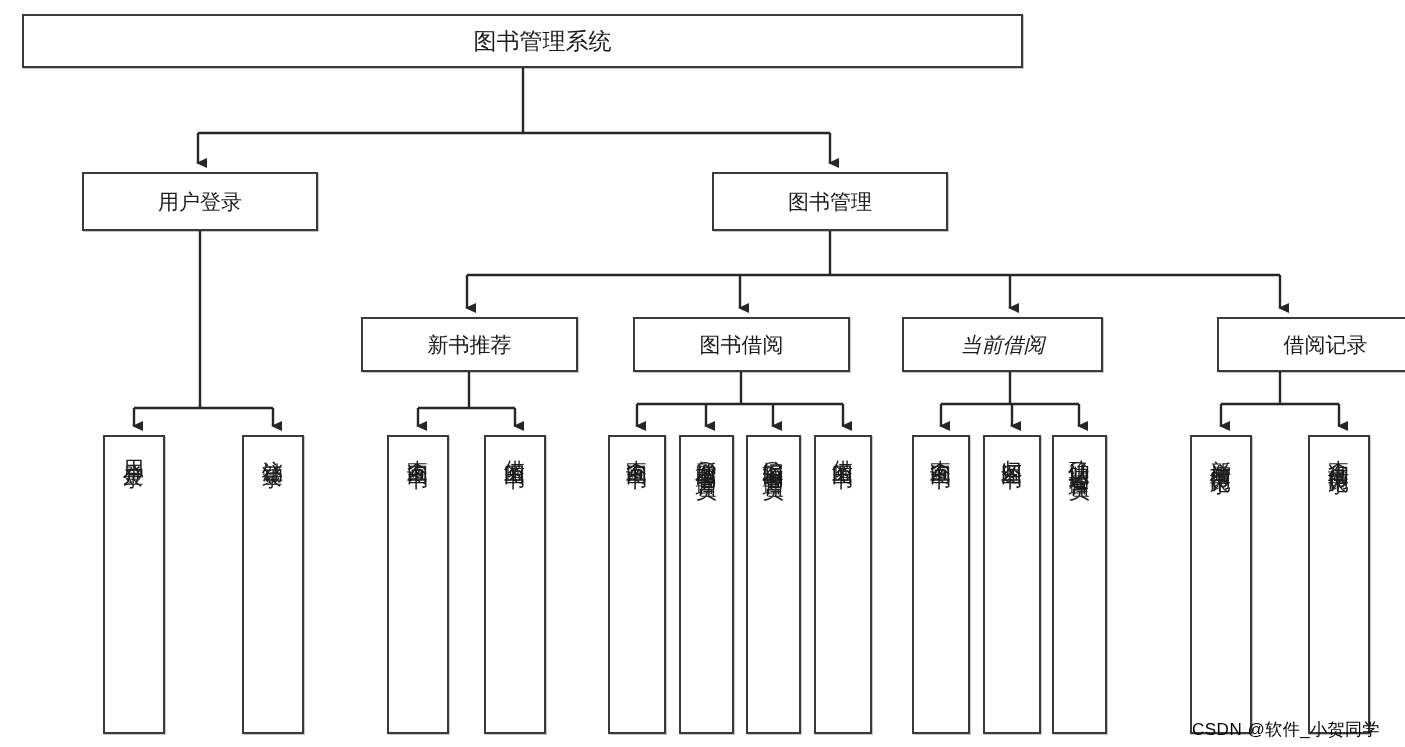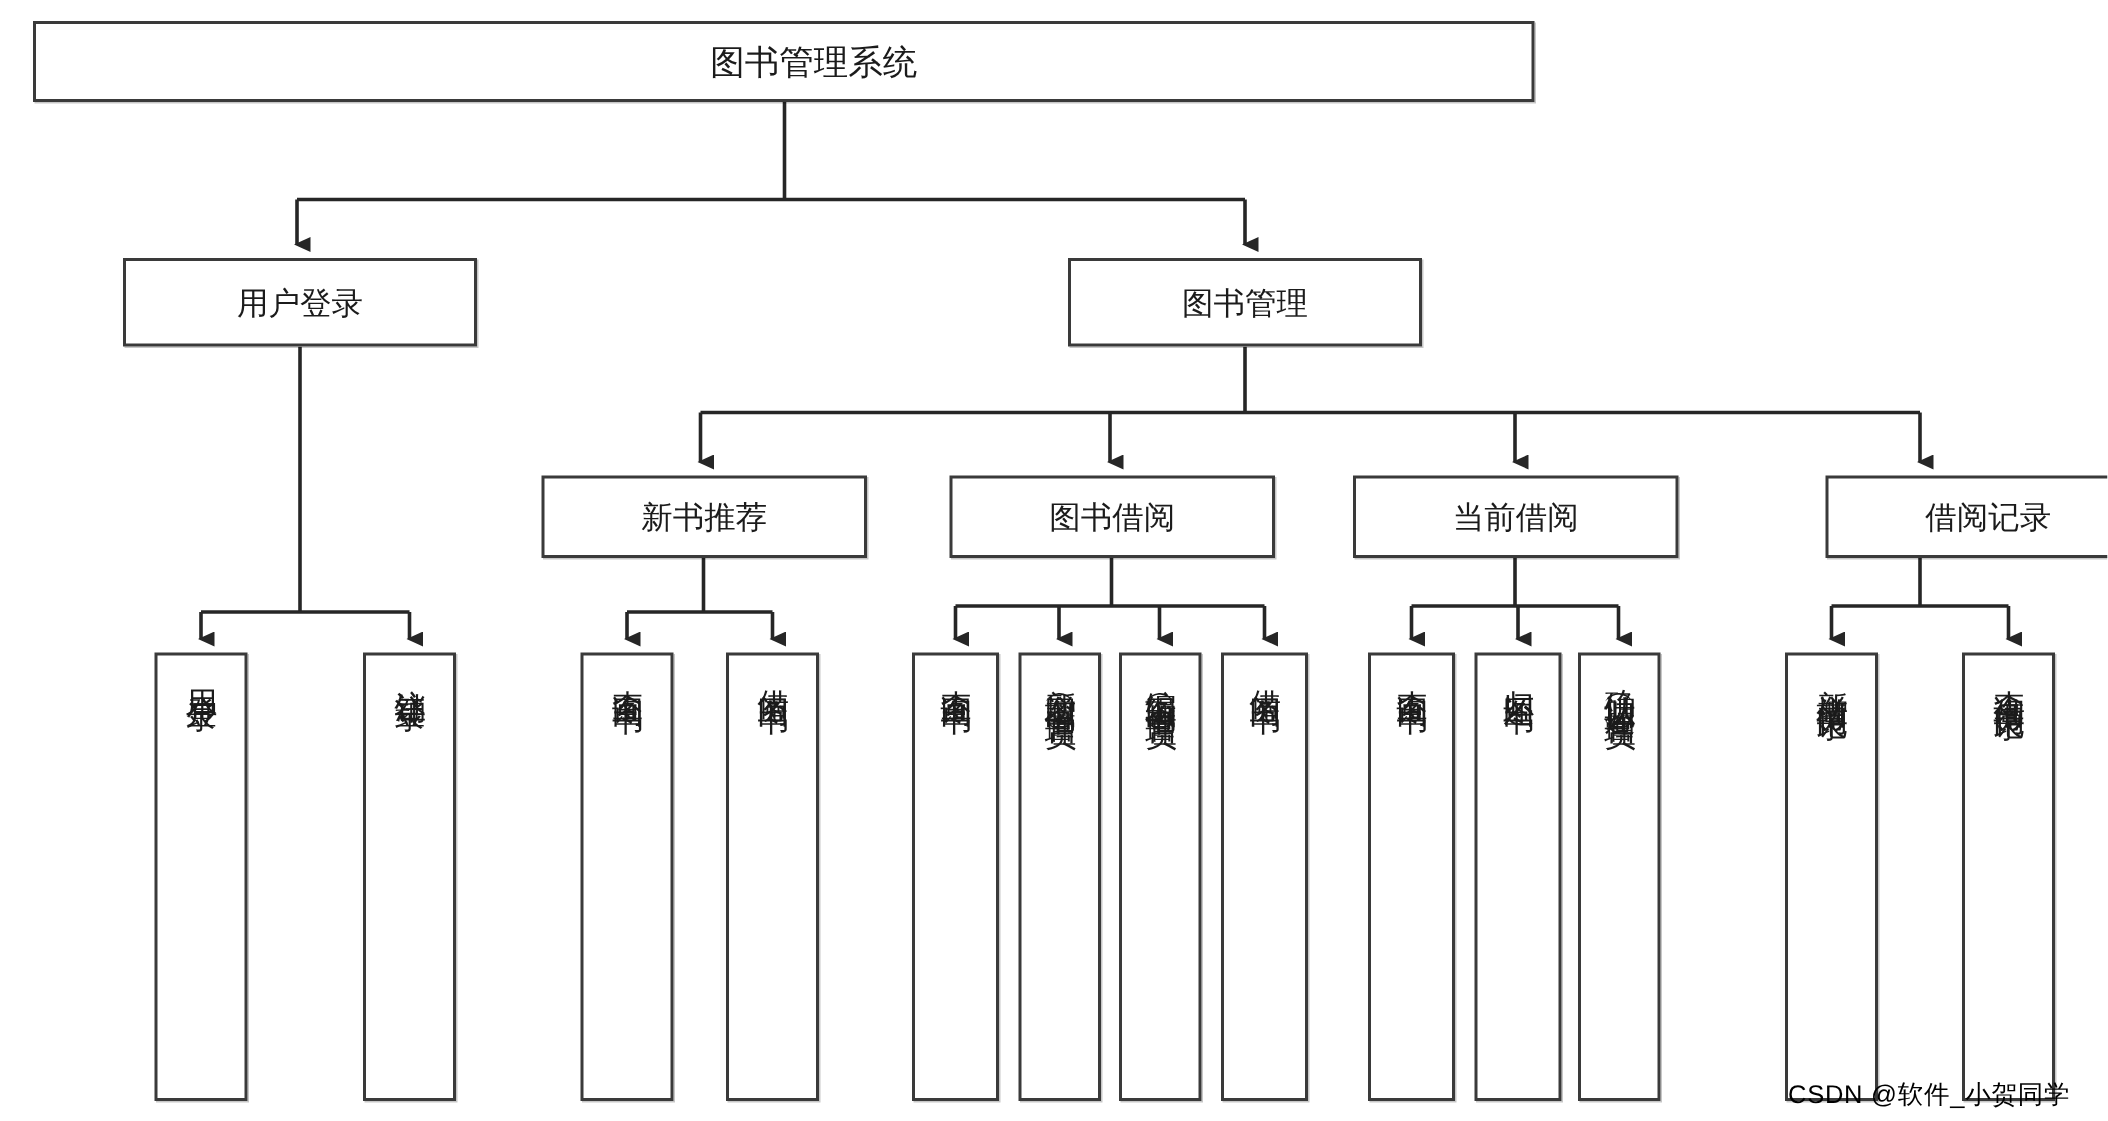--- a/index.html
+++ b/index.html
@@ -134,21 +134,21 @@
   <div class="node l2" style="left:712px; top:172px; width:236px; height:59px;">
     <span class="htext">图书管理</span>
   </div>
 
   <div class="node l3" style="left:361px; top:317px; width:217px; height:55px;">
     <span class="htext">新书推荐</span>
   </div>
   <div class="node l3" style="left:633px; top:317px; width:217px; height:55px;">
     <span class="htext">图书借阅</span>
   </div>
-  <div class="node l3" style="left:902px; top:317px; width:217px; height:55px;">
+  <div class="node l3" style="left:902px; top:317px; width:201px; height:55px;font-style:italic;">
     <span class="htext">当前借阅</span>
   </div>
   <div class="node l3" style="left:1172px; top:317px; width:217px; height:55px;margin-left:45px;">
     <span class="htext">借阅记录</span>
   </div>
 
   <div class="node leaf" style="left:103px; top:435px; width:62px; height:299px;">
     <span class="vtext">用户登录</span>
   </div>
   <div class="node leaf" style="left:242px; top:435px; width:62px; height:299px;">

